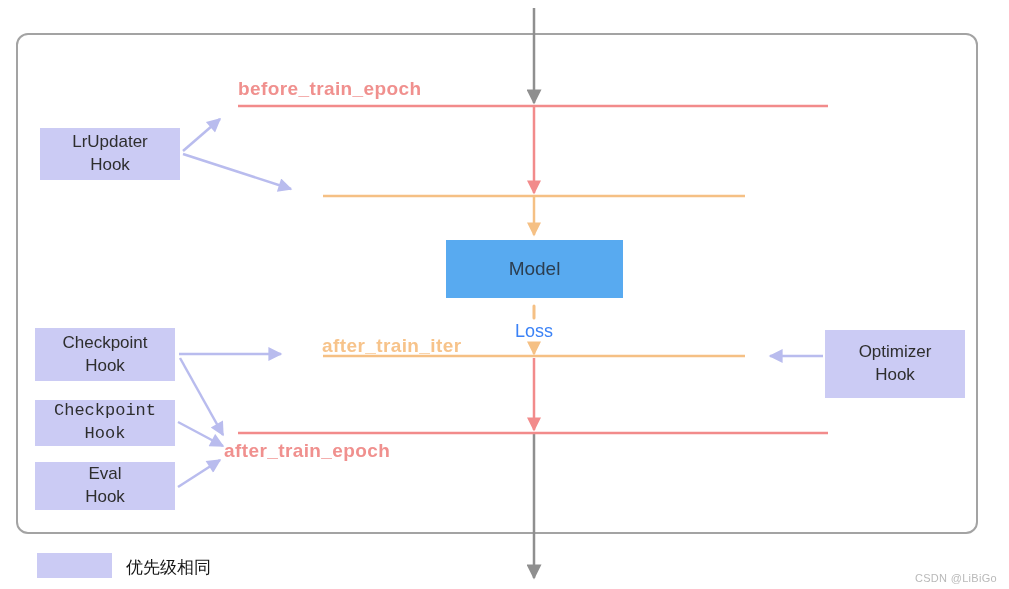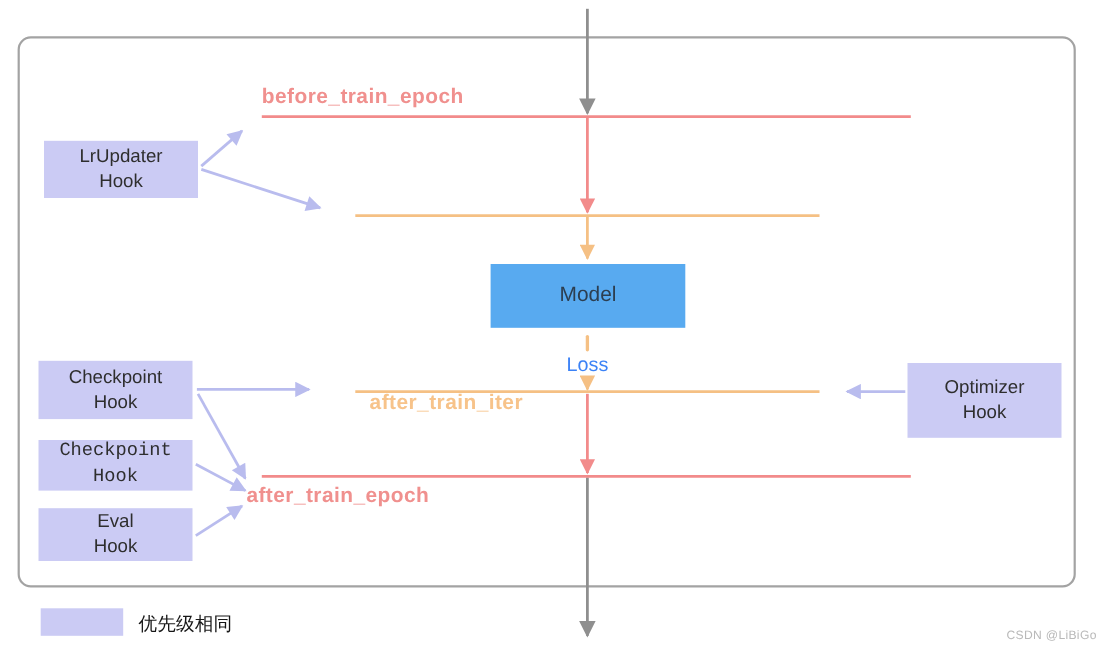--- a/index.html
+++ b/index.html
@@ -22,21 +22,21 @@
   .hook-checkpoint{left:35px;top:400px;width:140px;height:46px;font-family:Liberation Mono, monospace;}
   .hook-eval{left:35px;top:462px;width:140px;height:48px;}
   .hook-optimizer{left:825px;top:330px;width:140px;height:68px;}
   .event-label{
     position:absolute;font-weight:bold;font-size:19px;letter-spacing:0.4px;white-space:nowrap;
   }
   .event-pink{color:#f0908e;}
   .event-orange{color:#f7c38a;}
   .lbl-before-epoch{left:238px;top:78px;}
   .lbl-before-iter{left:322px;top:167px;}
-  .lbl-after-iter{left:336px;top:335px;margin-top:21px;}
+  .lbl-after-iter{left:322px;top:335px;}
   .lbl-after-epoch{left:224px;top:440px;}
   .model-box{
     position:absolute;left:446px;top:240px;width:177px;height:58px;background:#58aaf0;
     color:#2c3e50;display:flex;align-items:center;justify-content:center;font-size:19px;
   }
   .loss-label{
     position:absolute;left:494px;top:321px;width:80px;text-align:center;
     color:#3b82f6;font-size:18px;
   }
   .legend-swatch{position:absolute;left:37px;top:553px;width:75px;height:25px;background:#cbcbf4;}

